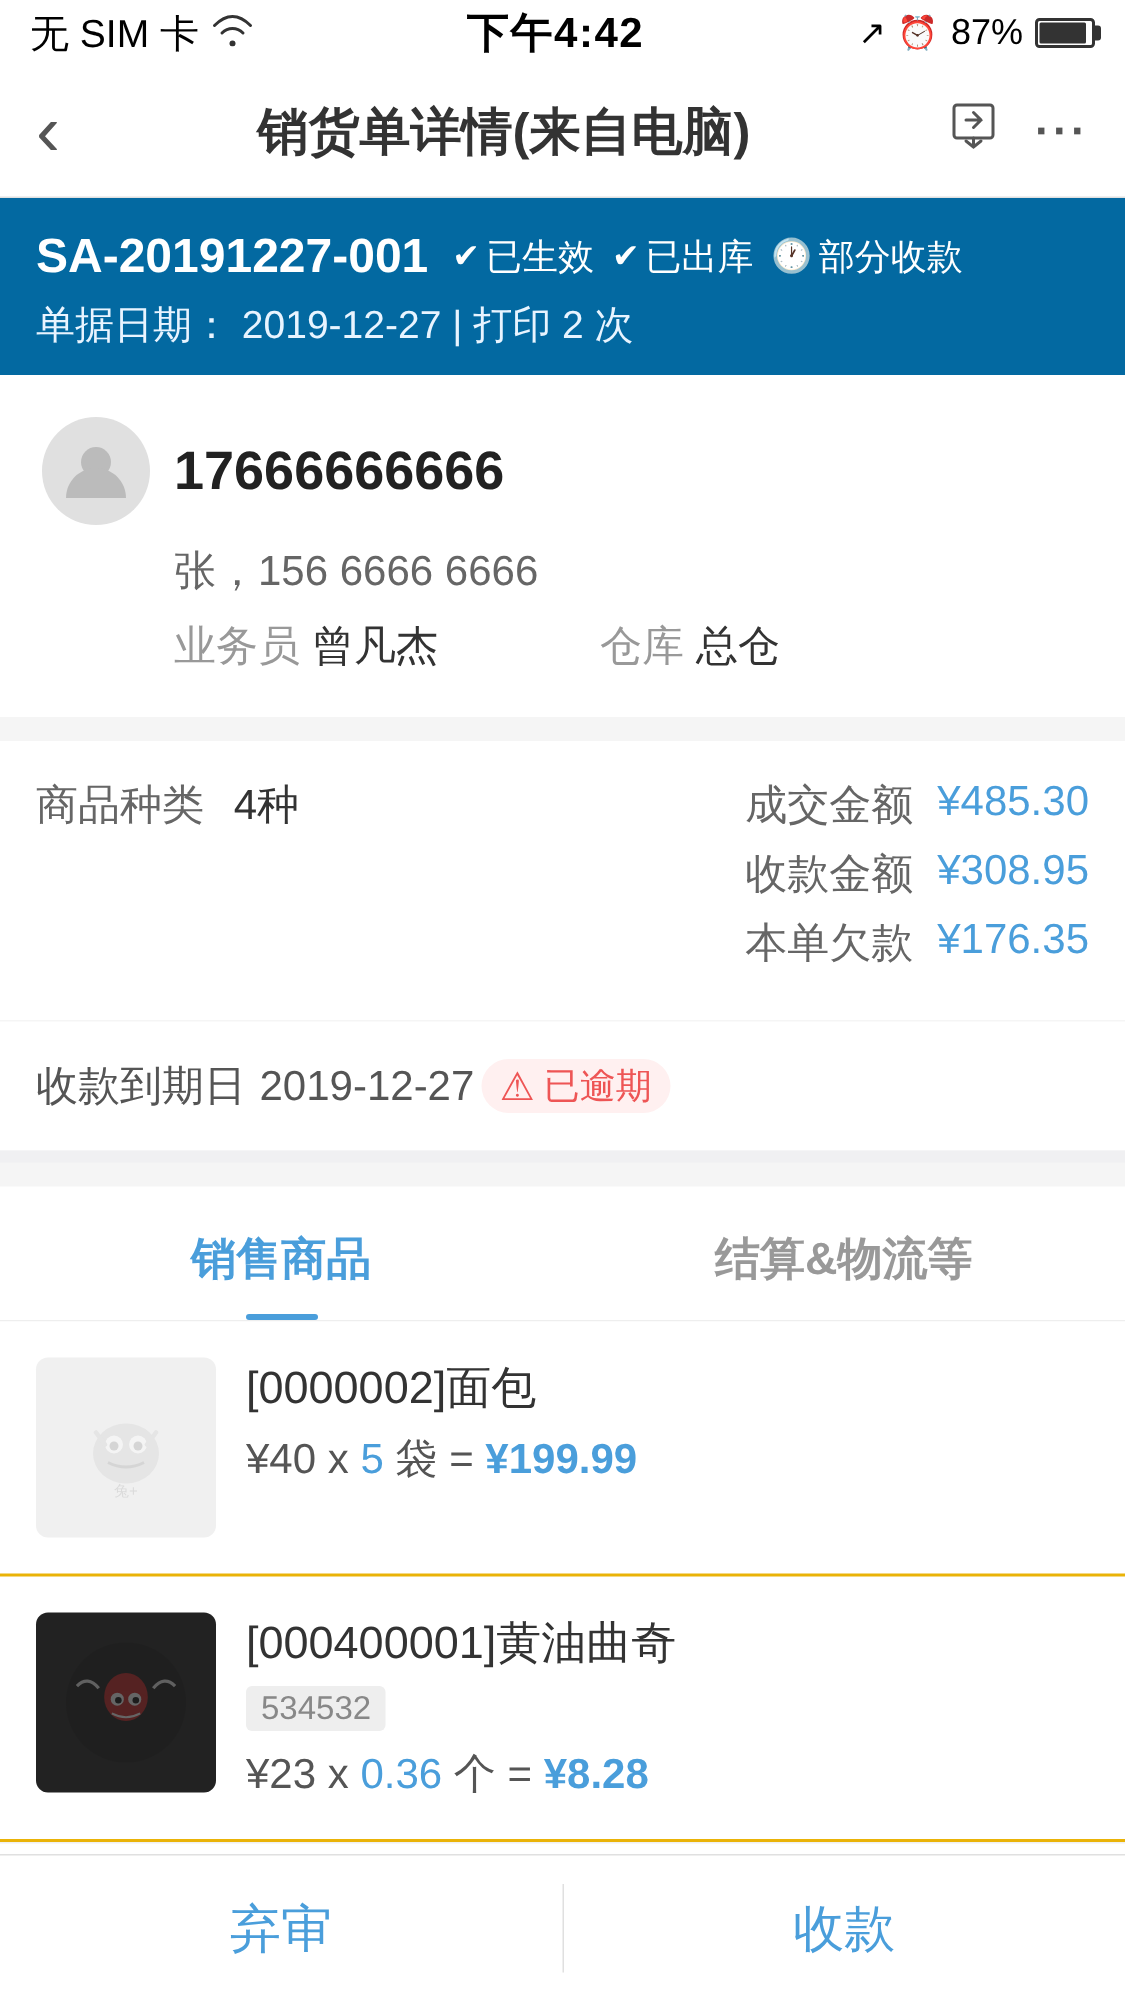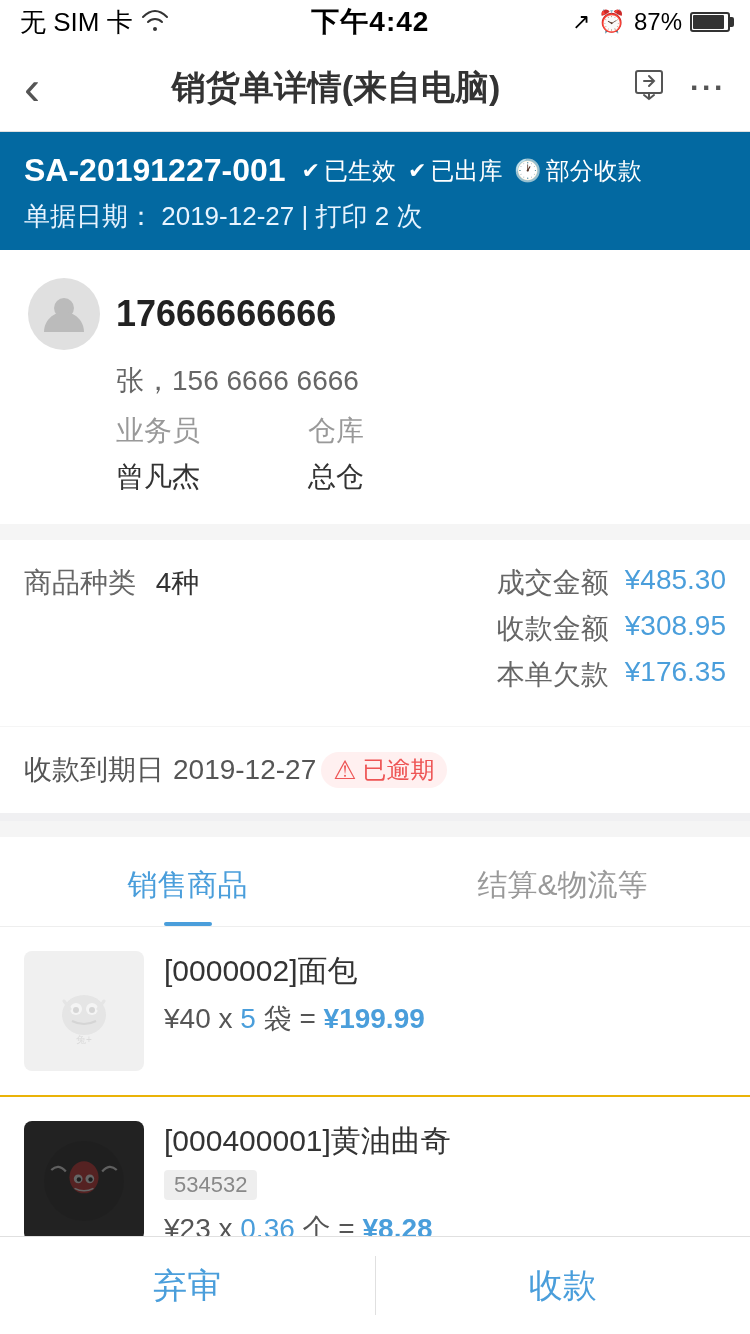--- a/index.html
+++ b/index.html
@@ -171,21 +171,20 @@
     .customer-meta {
       display: flex;
       gap: 48px;
       padding-left: 88px;
     }
     .meta-item {
       display: flex;
       gap: 8px;
       font-size: 28px;
       color: #666;
-      flex-direction: column;
     }
     .meta-label { color: #999; }
     .meta-value { color: #333; }
 
     
     .divider {
       height: 16px;
       background: #f5f5f5;
     }
 
@@ -240,20 +239,21 @@
     }
 
     
     .tabs-section {
       background: #fff;
       margin-top: 16px;
     }
     .tabs-header {
       display: flex;
       border-bottom: 1px solid #eee;
+      font-weight: bold;
     }
     .tab-item {
       flex: 1;
       text-align: center;
       padding: 28px 0 20px;
       font-size: 30px;
       color: #999;
       position: relative;
       cursor: pointer;
     }

